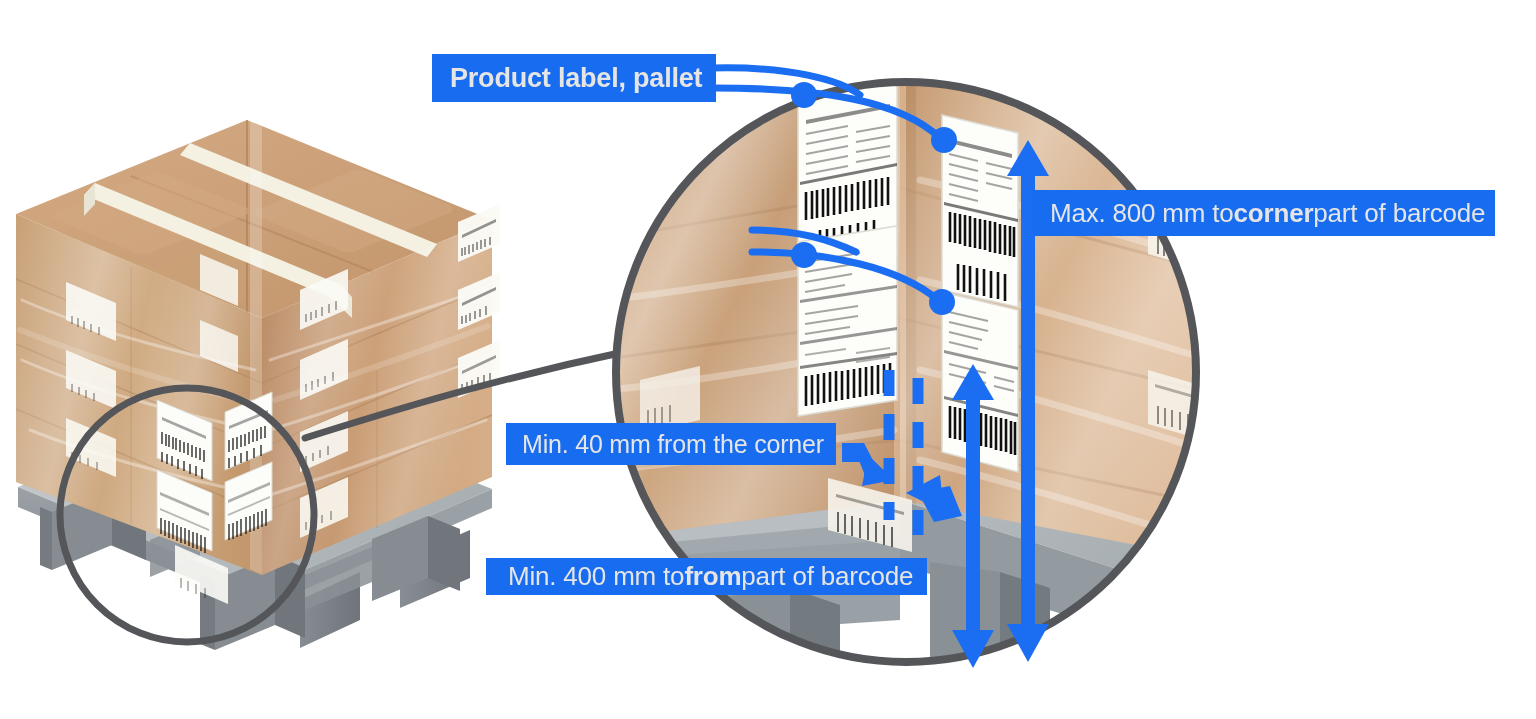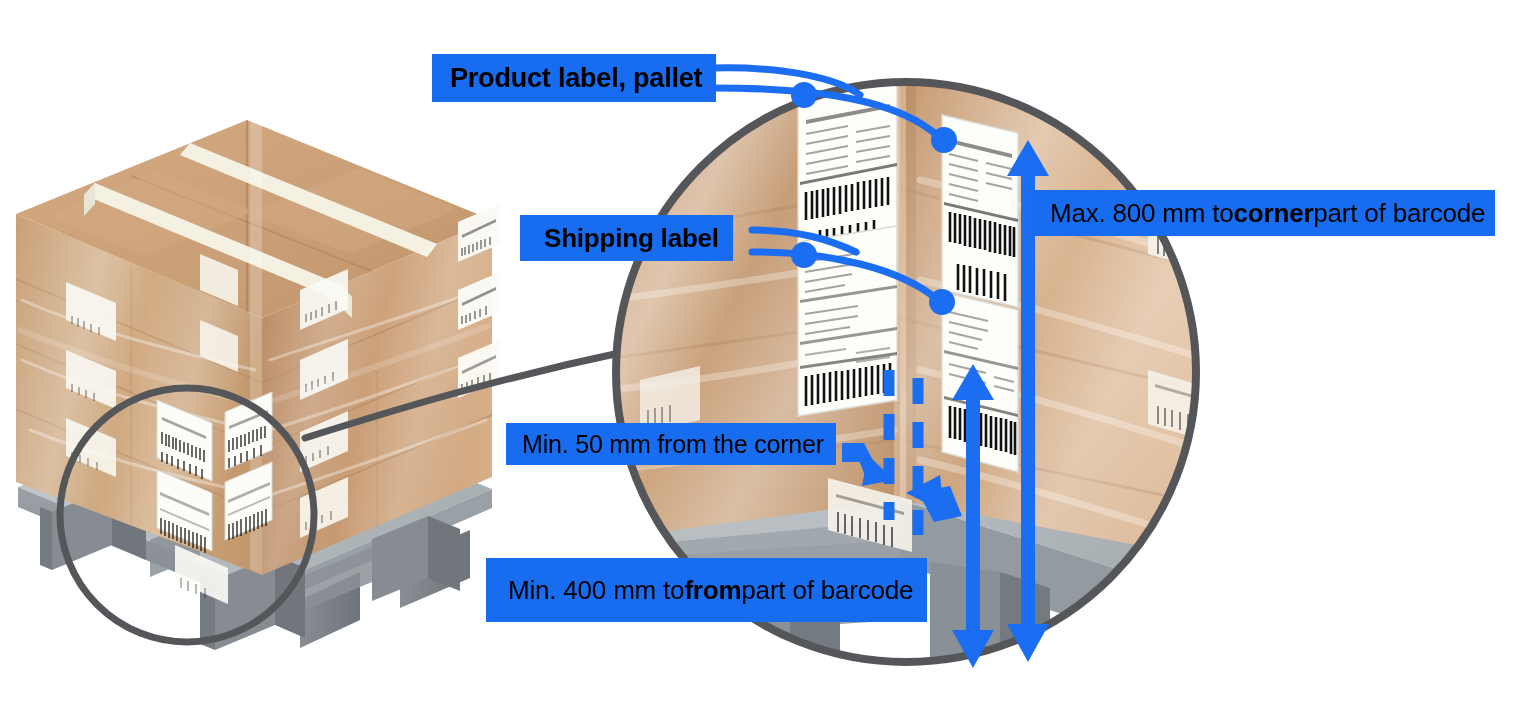--- a/index.html
+++ b/index.html
@@ -2,35 +2,35 @@
 <html><head>
 <meta charset="utf-8">
 <style>
   html,body{margin:0;padding:0;background:#ffffff;}
   body{width:1536px;height:719px;overflow:hidden;
        font-family:"Liberation Sans",sans-serif;}
   #stage{position:relative;width:1536px;height:719px;background:#fff;}
   #art{position:absolute;left:0;top:0;width:1536px;height:719px;}
 
   
-  .callout{position:absolute;background:var(--blue,#176cf0);color:#000000;
+  .callout{position:absolute;background:var(--blue,#176cf0);color:#e5e5e5;
            white-space:nowrap;display:flex;align-items:center;
            box-sizing:border-box;}
   .callout span{display:inline;}
   .c-strong{font-weight:bold;}
 
   #co-product{left:432px;top:54px;height:48px;padding:0 14px 0 18px;
               font-size:27px;font-weight:bold;letter-spacing:-0.2px;}
   #co-shipping{left:520px;top:215px;height:46px;padding:0 14px 0 24px;
                font-size:26px;font-weight:bold;letter-spacing:-0.2px;}
   #co-max{left:1032px;top:190px;height:46px;padding:0 10px 0 18px;
           font-size:26px;letter-spacing:-0.2px;}
   #co-min50{left:506px;top:423px;height:42px;padding:0 12px 0 16px;
             font-size:25px;letter-spacing:-0.2px;}
-  #co-min400{left:486px;top:558px;height:64px;padding:0 14px 0 22px;
+  #co-min400{left:486px;top:558px;height:37px;padding:0 14px 0 22px;
              font-size:26px;letter-spacing:-0.2px;}
 </style>
 </head>
 <body>
 
 <div id="stage">
 
   <svg id="art" viewBox="0 0 1536 719">
     <defs>
 
@@ -703,32 +703,29 @@
         <path d="M918 492 L950 486 L962 516 L934 522 Z"></path>
         <path d="M906 493 L940 475 L944 512 Z"></path>
       </g>
     </g>
   </svg>
 
   <div class="callout" id="co-product" style="background: rgb(23, 108, 240);">
     <span>Product label, pallet</span>
   </div>
 
-  <div class="callout" id="co-shipping" style="background: rgb(23, 108, 240);">
-    <span>Shipping label</span>
-  </div>
 
   <div class="callout" id="co-max" style="background: rgb(23, 108, 240);">
     <span>Max. 800 mm to </span>
       <span class="c-strong">corner</span>
       <span> part of barcode</span>
   </div>
 
   <div class="callout" id="co-min50" style="background: rgb(23, 108, 240);">
-    <span>Min. 50 mm from the corner</span>
+    <span>Min. 40 mm from the corner</span>
   </div>
 
   <div class="callout" id="co-min400" style="background: rgb(23, 108, 240);">
     <span>Min. 400 mm to </span>
       <span class="c-strong">from</span>
       <span> part of barcode</span>
   </div>
 
 </div>
 

